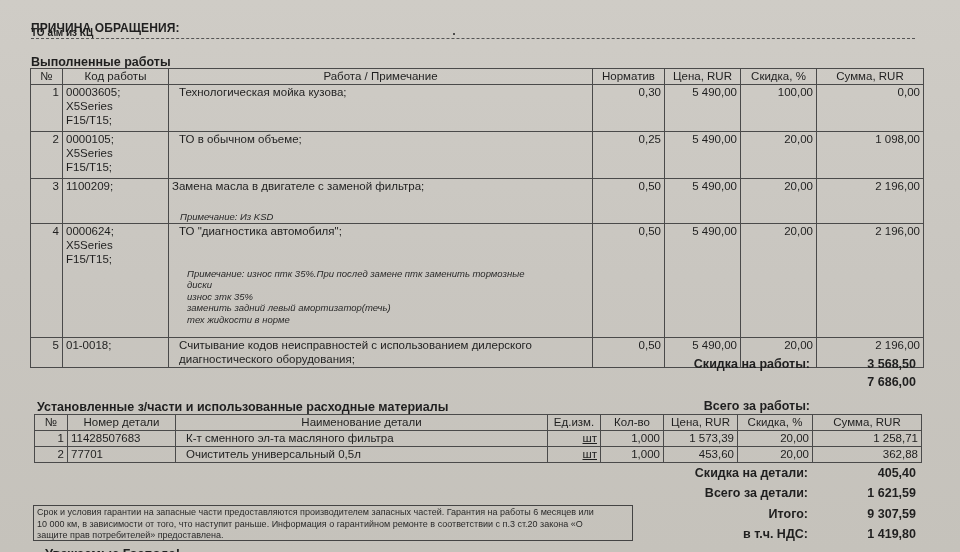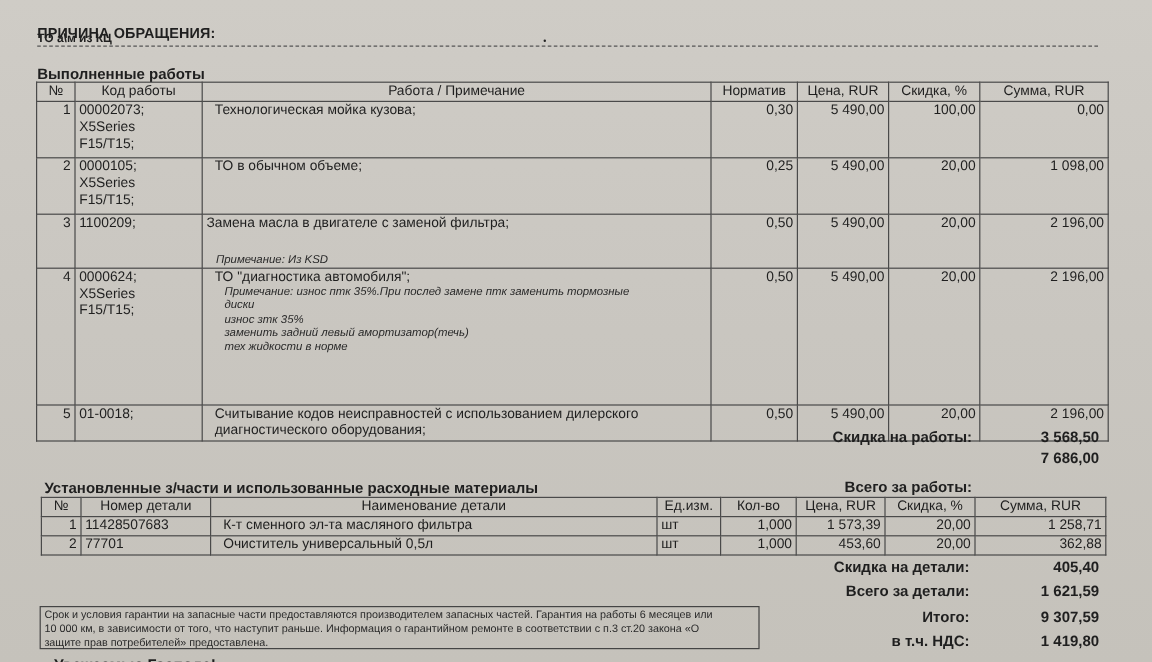--- a/index.html
+++ b/index.html
@@ -11,21 +11,21 @@
   .abs { position:absolute; }
   .reason-label { left:31px; top:21px; font-size:12px; font-weight:bold; letter-spacing:0.1px; }
   .reason-value { left:31px; top:27px; font-size:10px; font-weight:bold; }
   .dash-line { left:31px; top:38px; width:884px; height:0; border-top:1.5px dashed #555; }
   .dot { left:453px; top:33px; width:2px; height:2px; background:#222; border-radius:50%; }
   .section-title { font-size:12.5px; font-weight:bold; }
   table { border-collapse:collapse; position:absolute; table-layout:fixed; }
   td, th { border:1px solid #4a4a4a; font-size:11.5px; font-weight:normal; padding:0 3px; vertical-align:top; line-height:14px; white-space:nowrap; overflow:hidden; }
   th { text-align:center; line-height:15px; }
   .r { text-align:right; }
-  .c { text-align:left; }
+  .c { text-align:right;text-decoration:underline; }
   .note { font-style:italic; font-size:9.5px; line-height:11.5px; color:#2a2a2a; }
   .summary { font-size:12.5px; font-weight:bold; }
   .summary .lbl { position:absolute; text-align:right; }
   .summary .val { position:absolute; text-align:right; }
   .warranty { left:33px; top:505px; width:600px; height:36px; border:1px solid #444; font-size:9px; line-height:11.5px; padding:1px 3px; box-sizing:border-box; color:#2a2a2a; }
   .farewell { left:45px; top:546px; font-size:13px; font-weight:bold; }
 </style>
 </head>
 <body>
 
@@ -54,21 +54,21 @@
       <th>Норматив</th>
       <th>Цена, RUR</th>
       <th>Скидка, %</th>
       <th>Сумма, RUR</th>
     </tr>
   </thead>
   <tbody>
     <tr style="height:47px;">
       <td class="r">1</td>
       <td>
-          <div>00002073;</div>
+          <div>00003605;</div>
           <div>X5Series</div>
           <div>F15/T15;</div>
         </td>
       <td style="padding-left:10px">Технологическая мойка кузова;</td>
       <td class="r">0,30</td>
       <td class="r">5 490,00</td>
       <td class="r">100,00</td>
       <td class="r">0,00</td>
     </tr>
     <tr style="height:47px;">
@@ -100,21 +100,21 @@
     </tr>
     <tr style="height:114px;">
       <td class="r">4</td>
       <td>
           <div>0000624;</div>
           <div>X5Series</div>
           <div>F15/T15;</div>
         </td>
       <td style="padding-left:10px">
         <div>ТО "диагностика автомобиля";</div>
-        <div style="padding-left:8px; ">
+        <div style="padding-left:8px; margin-top:30px;">
           <div class="note">Примечание: износ птк 35%.При послед замене птк заменить тормозные</div>
           <div class="note">диски</div>
           <div class="note">износ зтк 35%</div>
           <div class="note">заменить задний левый амортизатор(течь)</div>
           <div class="note">тех жидкости в норме</div>
         </div>
       </td>
       <td class="r">0,50</td>
       <td class="r">5 490,00</td>
       <td class="r">20,00</td>

